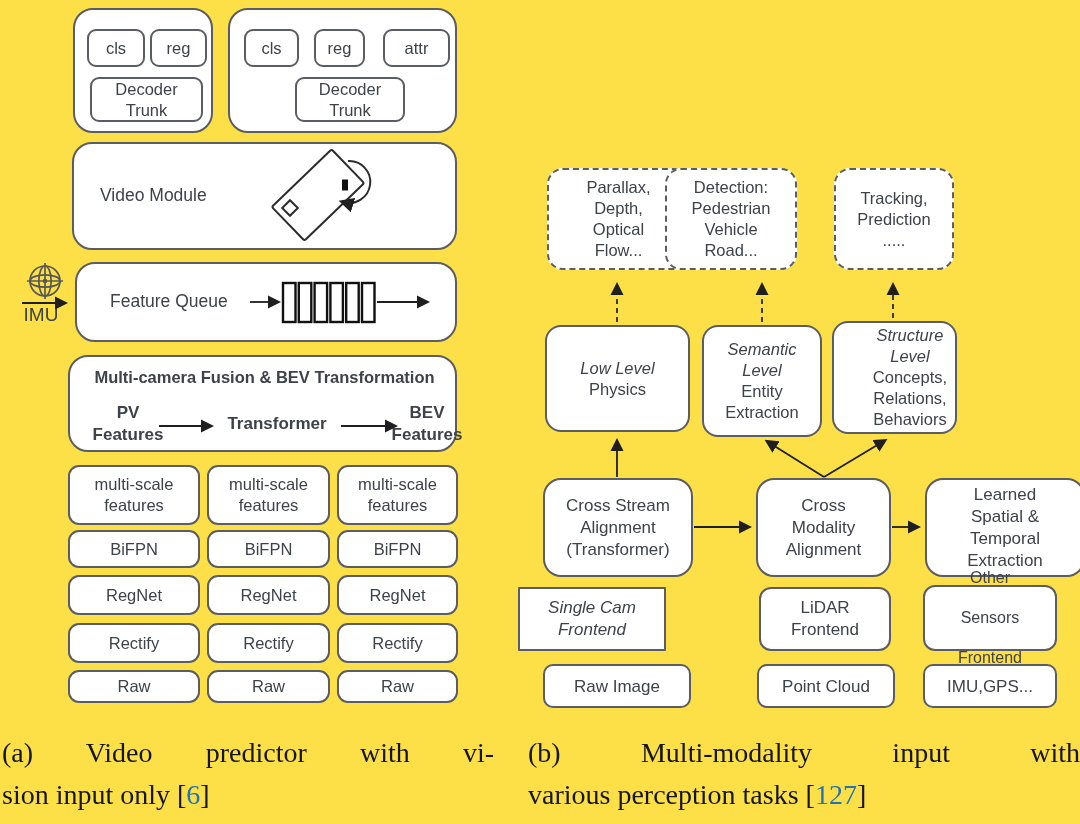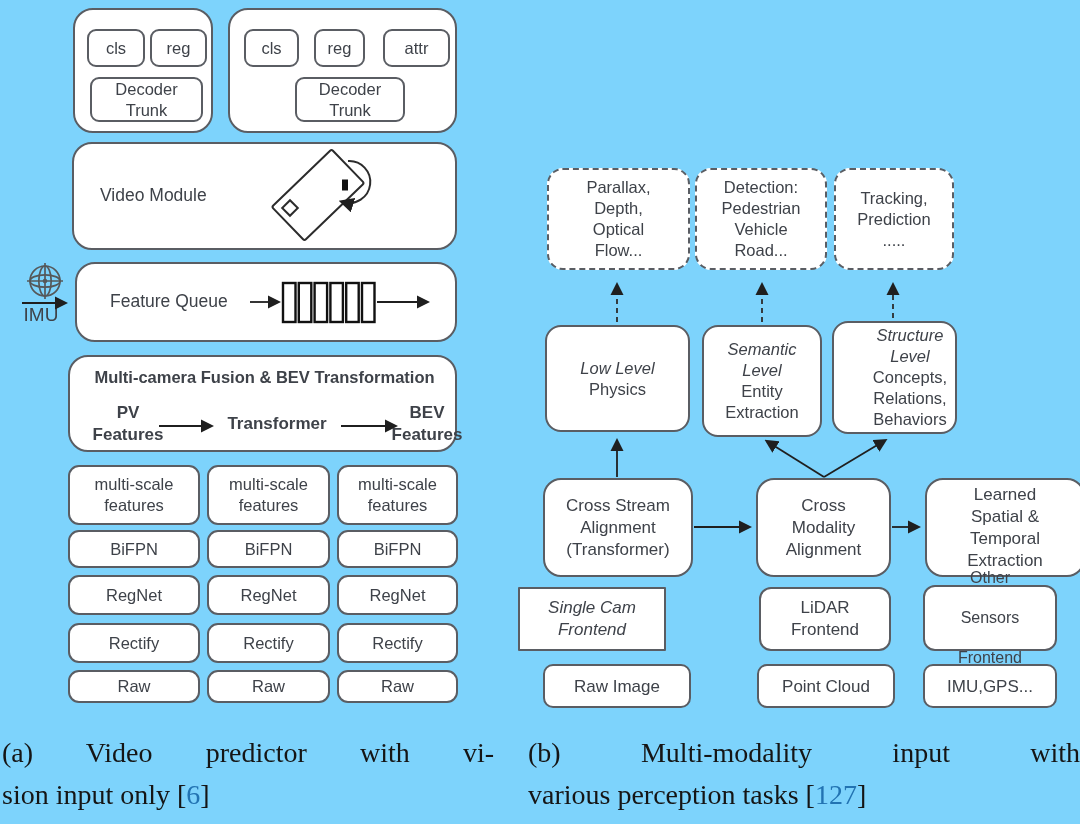--- a/index.html
+++ b/index.html
@@ -1,16 +1,16 @@
 <!DOCTYPE html>
 <html><head>
 <meta charset="utf-8">
 <style>
   html,body{margin:0;padding:0;background:#fff;}
-  .canvas{position:relative;width:1080px;height:824px;background:#7dd3fc;overflow:hidden;}
+  .canvas{position:relative;width:1080px;height:824px;background:#fde047;overflow:hidden;}
   .bx{position:absolute;box-sizing:border-box;border:2px solid #5a5d63;border-radius:12px;background:#fff;
       color:#3e4249;font-family:"Liberation Sans",sans-serif;font-size:16.5px;line-height:21px;
       display:flex;flex-direction:column;align-items:center;justify-content:center;text-align:center;z-index:2;}
   .ctn{display:block;border-radius:20px;z-index:1;}
   .dash{border-style:dashed;border-radius:16px;}
   .ln{white-space:nowrap;}
   .it{font-style:italic;}
   .lbl{position:absolute;color:#3e4249;font-family:"Liberation Sans",sans-serif;z-index:3;white-space:nowrap;}
   .overlay{position:absolute;left:0;top:0;z-index:4;pointer-events:none;}
   .cap{position:absolute;color:#151515;font-family:"Liberation Serif",serif;font-size:28px;line-height:42px;z-index:3;}
@@ -121,21 +121,21 @@
   <div class="bx" style="left:337px;top:670px;width:121px;height:33px;border-radius:11px;">
       <div class="ln">Raw</div>
     </div>
 
   <div class="bx dash" style="left:547px;top:168px;width:143px;height:102px;">
     <div class="ln">Parallax,</div>
     <div class="ln">Depth,</div>
     <div class="ln">Optical</div>
     <div class="ln">Flow...</div>
   </div>
-  <div class="bx dash" style="left:695px;top:168px;width:132px;height:102px;">
+  <div class="bx dash" style="left:665px;top:168px;width:132px;height:102px;">
     <div class="ln">Detection:</div>
     <div class="ln">Pedestrian</div>
     <div class="ln">Vehicle</div>
     <div class="ln">Road...</div>
   </div>
   <div class="bx dash" style="left:834px;top:168px;width:120px;height:102px;">
     <div class="ln">Tracking,</div>
     <div class="ln">Prediction</div>
     <div class="ln">.....</div>
   </div>

